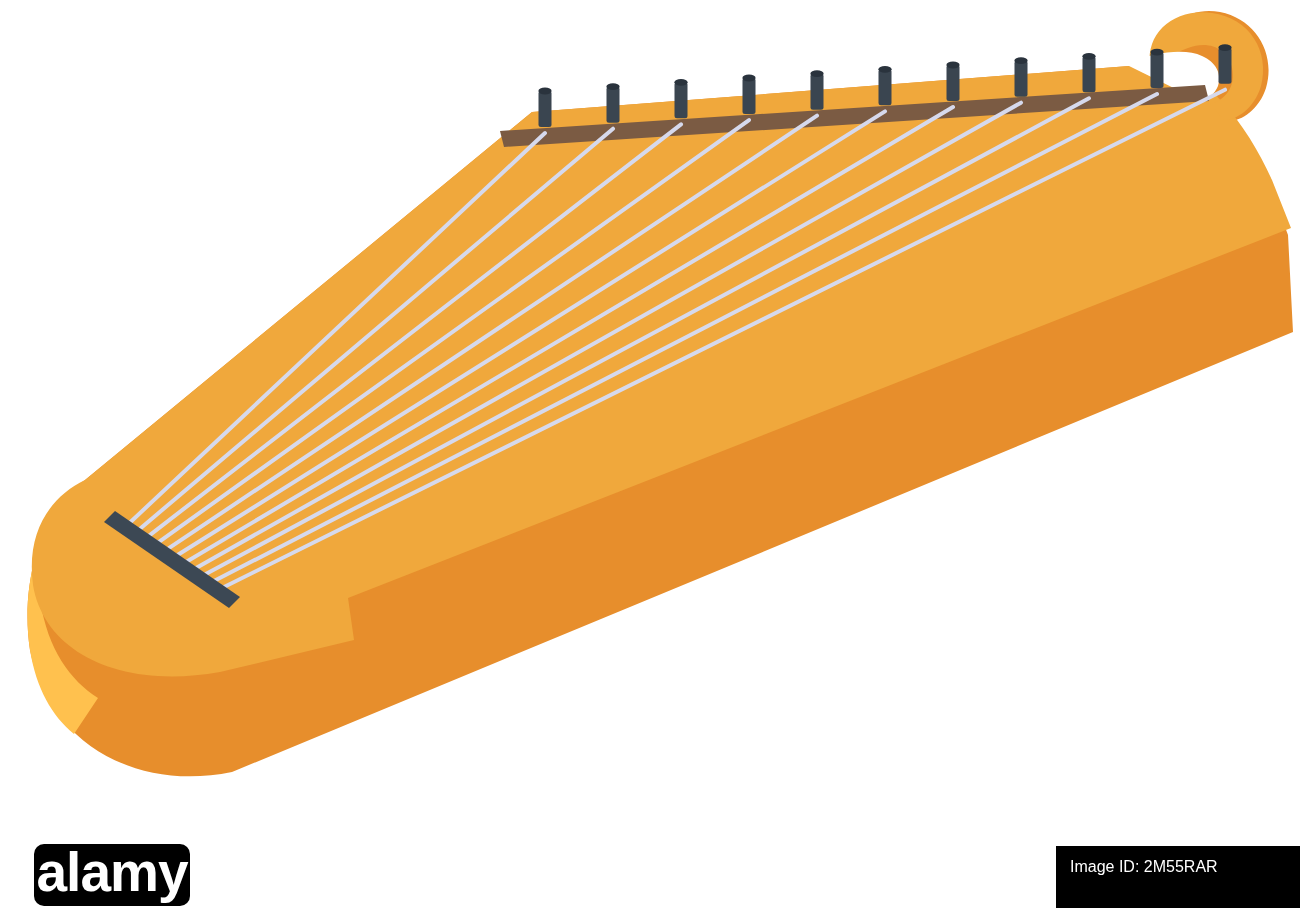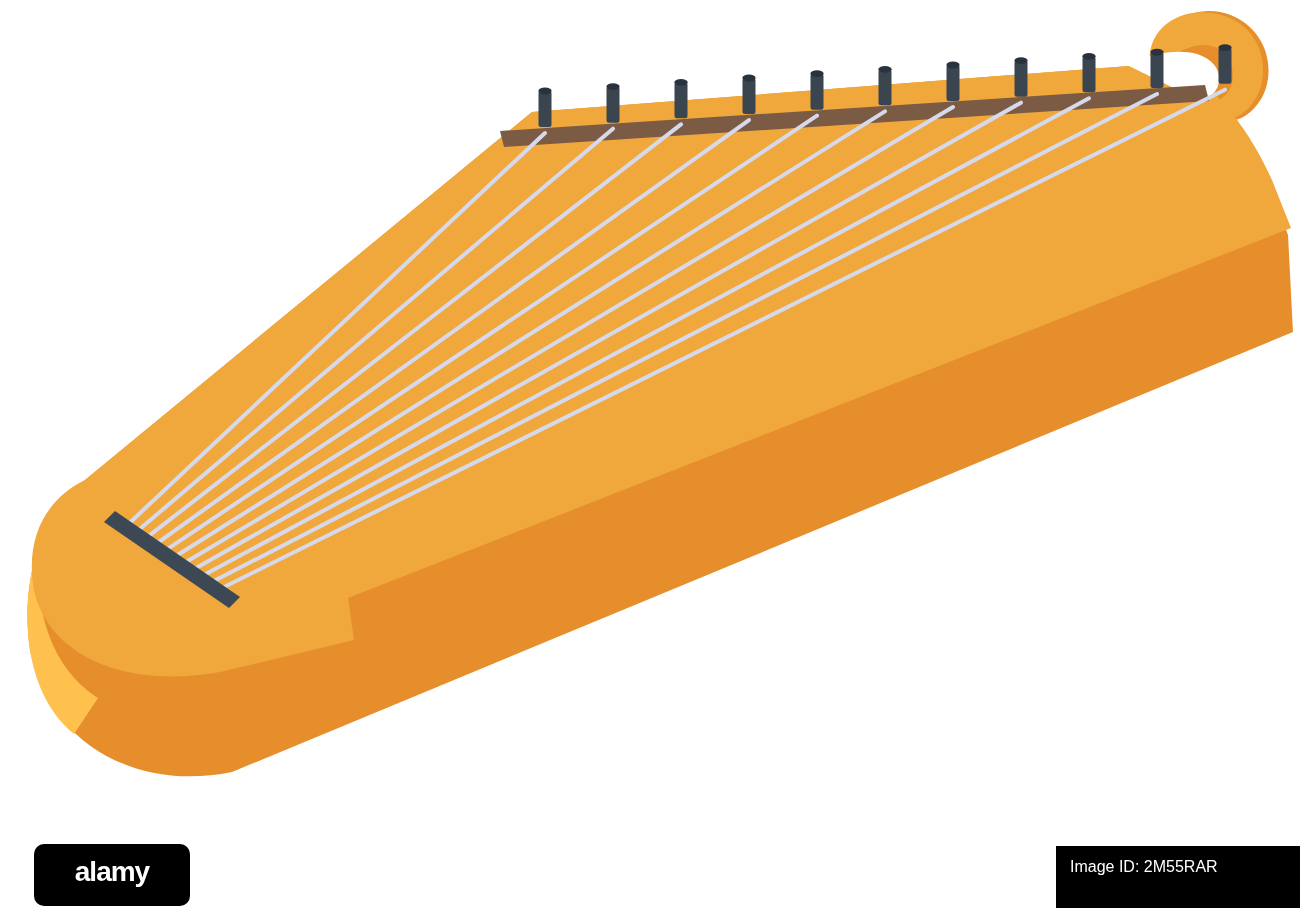--- a/index.html
+++ b/index.html
@@ -35,21 +35,21 @@
     width: 156px;
     height: 62px;
     background: #000000;
     border-radius: 10px;
     display: flex;
     align-items: center;
     justify-content: center;
   }
   .alamy-pill span {
     color: #ffffff;
-    font-size: 28px;
+    font-size: 55px;
     font-weight: bold;
     letter-spacing: -1px;
     line-height: 1;
     padding-bottom: 6px;
   }
   .info-bar {
     position: absolute;
     right: 0;
     bottom: 6px;
     width: 244px;

